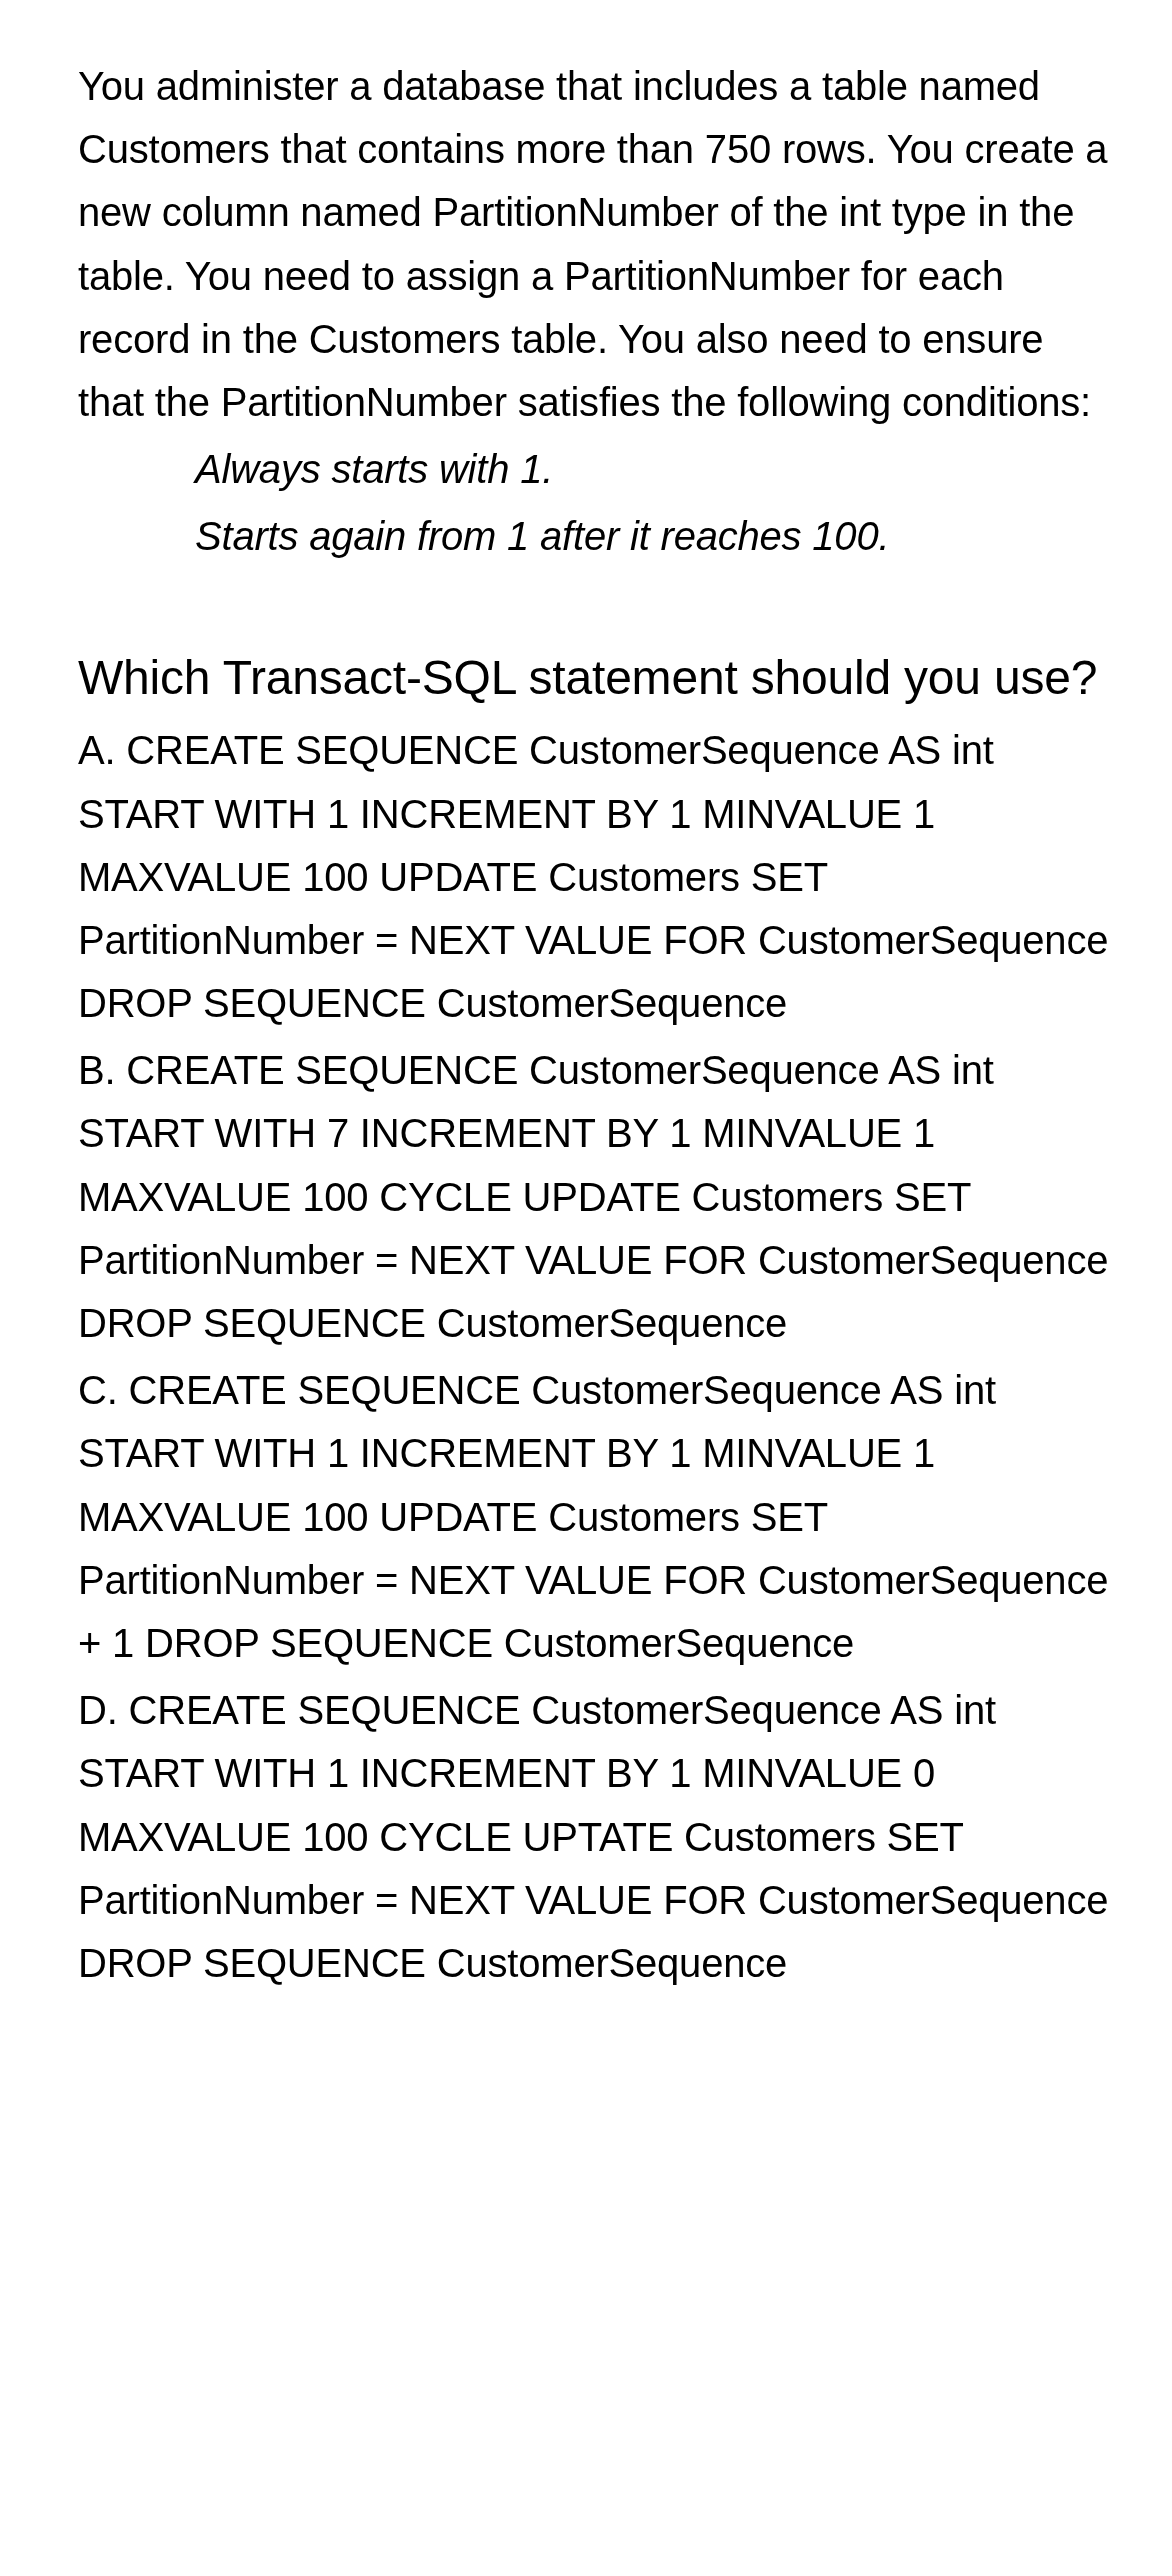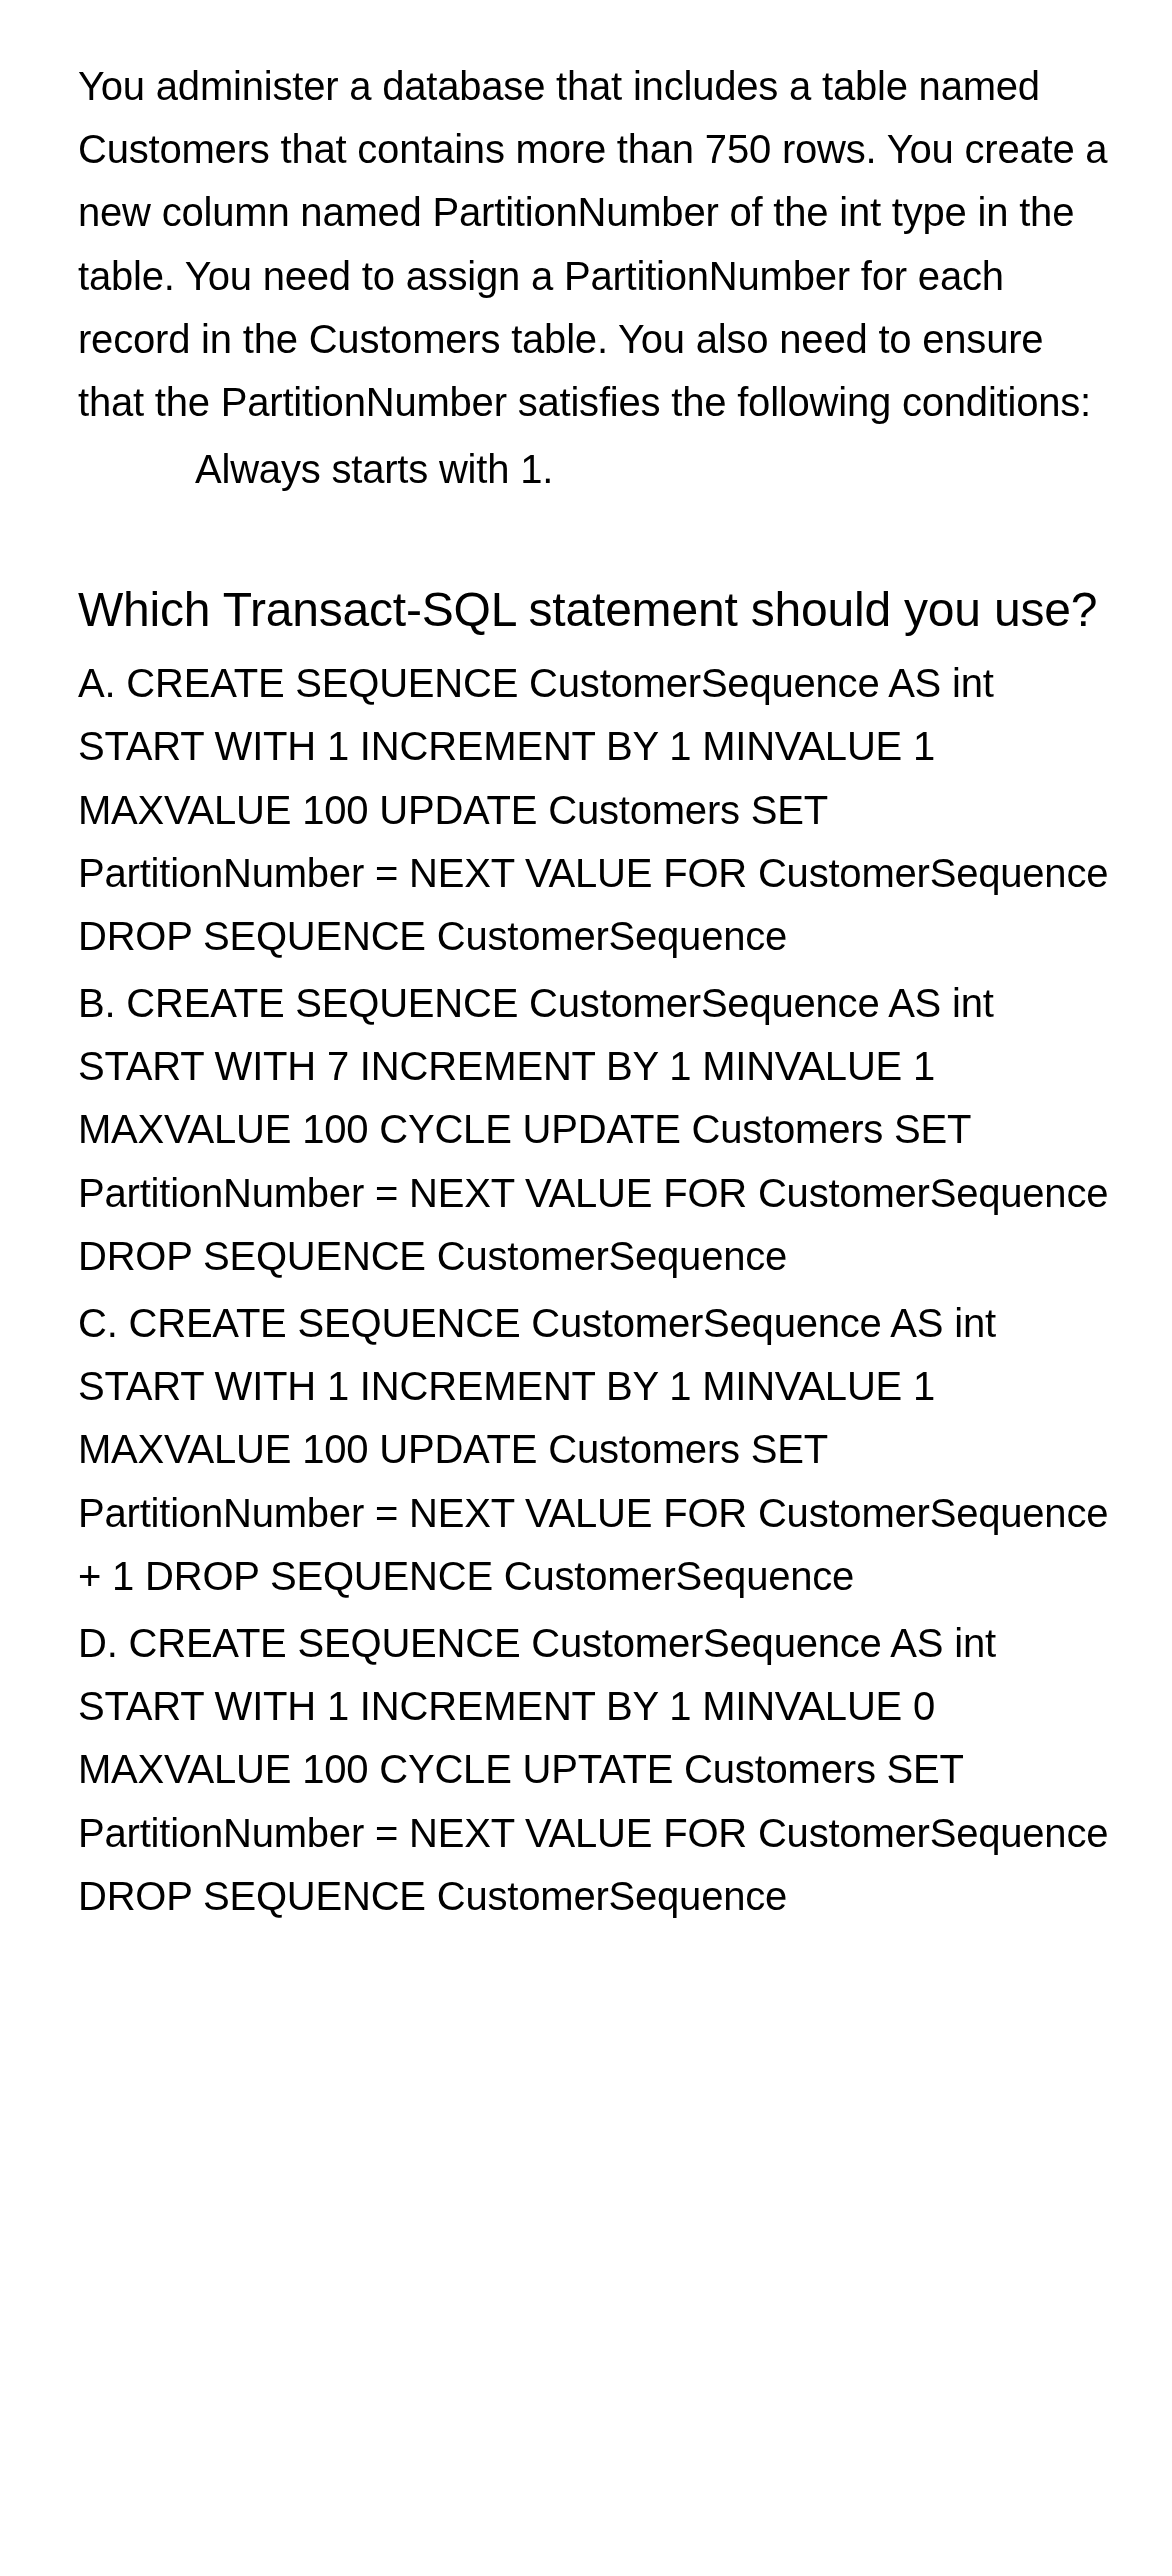--- a/index.html
+++ b/index.html
@@ -16,20 +16,21 @@
       padding: 43px 66px 43px 66px;
     }
     .question-text {
       font-size: 40px;
       line-height: 1.58;
       font-weight: 400;
       letter-spacing: -0.2px;
     }
     .conditions {
       padding-left: 113px;
+      font-style: italic;
     }
     .condition-item {
       font-size: 40px;
       line-height: 1.58;
       font-weight: 400;
       letter-spacing: -0.2px;
     }
     .spacer {
       height: 63px;
     }
@@ -46,20 +47,21 @@
       letter-spacing: -0.2px;
     }
   </style>
 </head>
 <body>
 
 <div class="question-text">You administer a database that includes a table named Customers that contains more than 750 rows. You create a new column named PartitionNumber of the int type in the table. You need to assign a PartitionNumber for each record in the Customers table. You also need to ensure that the PartitionNumber satisfies the following conditions:</div>
 
 <div class="conditions">
   <div class="condition-item">Always starts with 1.</div>
+  <div class="condition-item">Starts again from 1 after it reaches 100.</div>
 </div>
 
 <div class="spacer"></div>
 
 <div class="prompt">Which Transact-SQL statement should you use?</div>
 
 <div class="answer-option">A. CREATE SEQUENCE CustomerSequence AS int START WITH 1 INCREMENT BY 1 MINVALUE 1 MAXVALUE 100 UPDATE Customers SET PartitionNumber = NEXT VALUE FOR CustomerSequence DROP SEQUENCE CustomerSequence</div>
 
 <div class="answer-option">B. CREATE SEQUENCE CustomerSequence AS int START WITH 7 INCREMENT BY 1 MINVALUE 1 MAXVALUE 100 CYCLE UPDATE Customers SET PartitionNumber = NEXT VALUE FOR CustomerSequence DROP SEQUENCE CustomerSequence</div>
 

